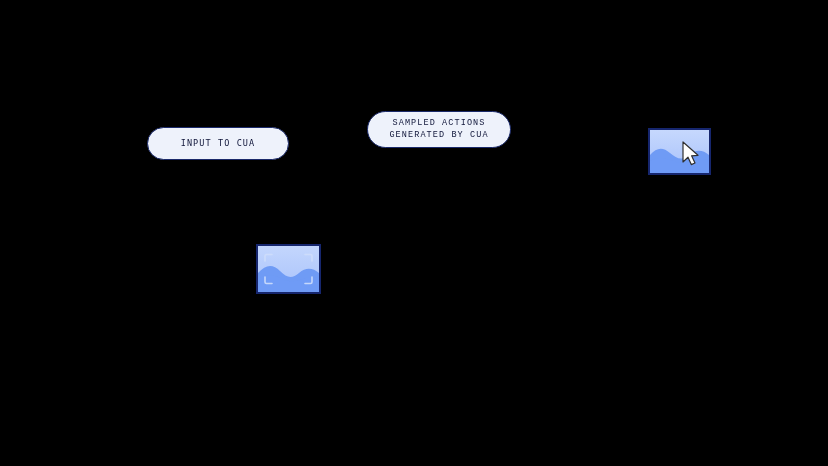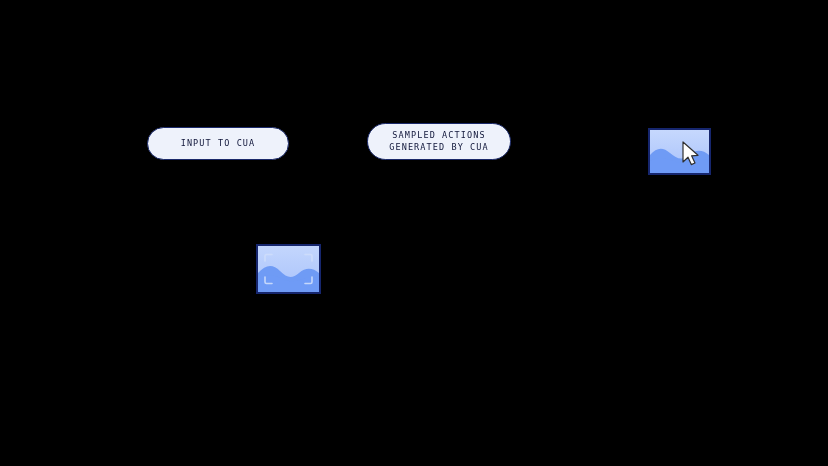--- a/index.html
+++ b/index.html
@@ -45,23 +45,24 @@
   .pill .line { display: block; }
 
   #pill-input-to-cua {
     left: 147px;
     top: 127px;
     width: 142px;
     height: 33px;
   }
   #pill-sampled-actions {
     left: 367px;
-    top: 123px;
+    top: 111px;
     width: 144px;
     height: 37px;
+    font-family: Liberation Mono, monospace;
   }
 
   
   .thumb {
     position: absolute;
     box-sizing: border-box;
     border: 2px solid #16266e;
     background: #6f9bf5;
     overflow: hidden;
   }

